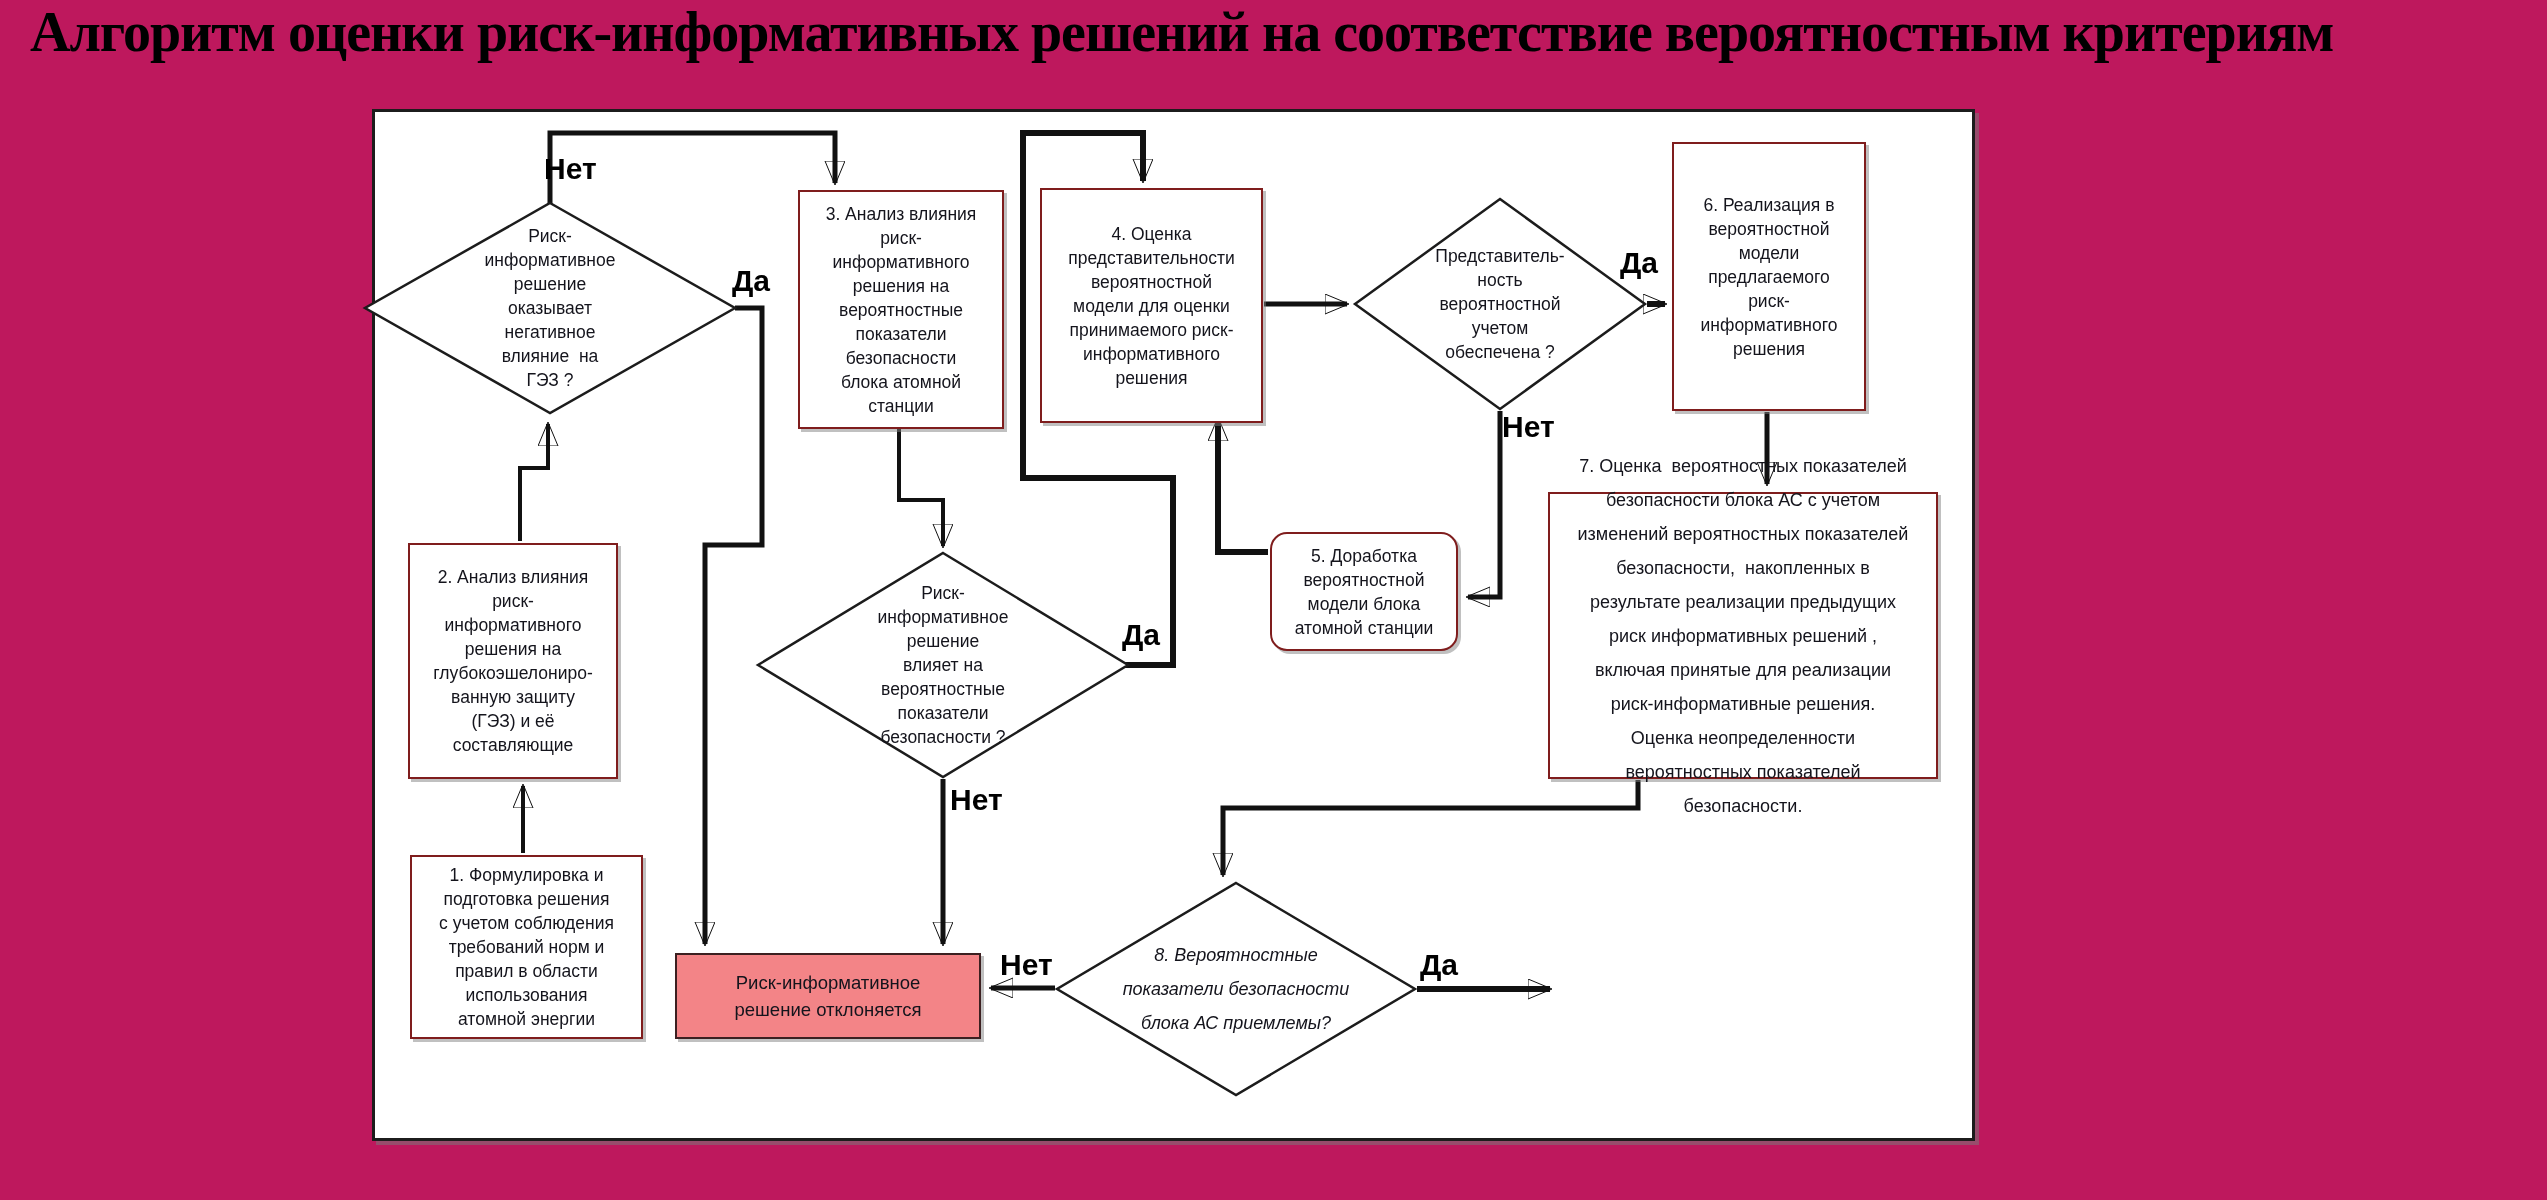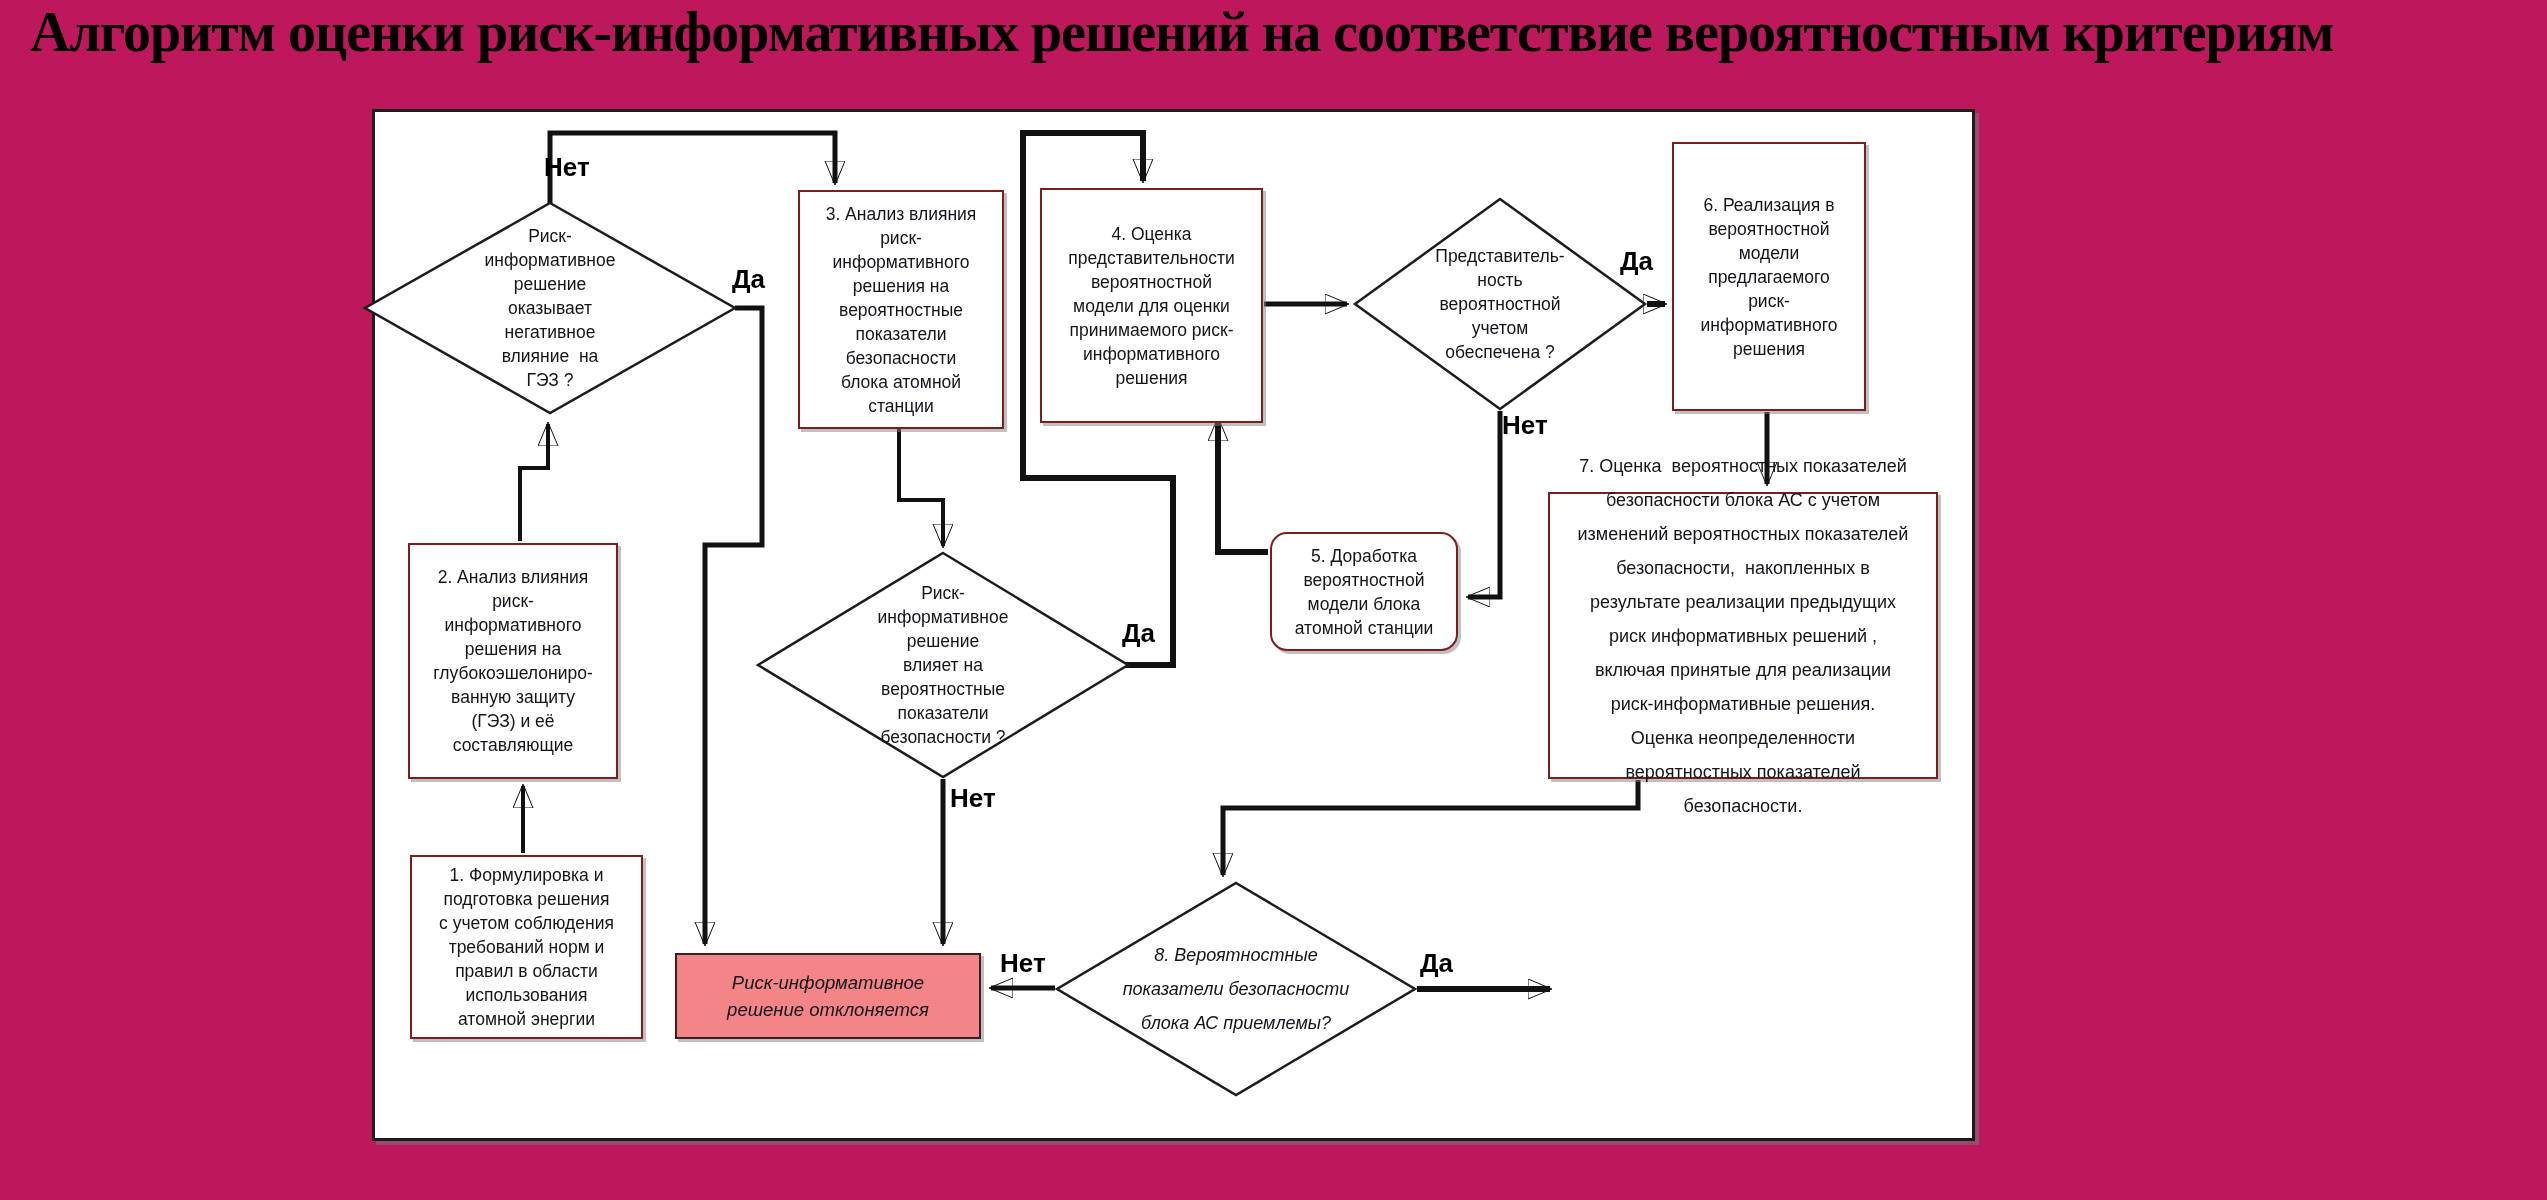--- a/index.html
+++ b/index.html
@@ -13,22 +13,22 @@
   .edges{position:absolute;left:0;top:0;width:2547px;height:1200px;}
   .edges path{fill:none;stroke:#111;}
   .edges polygon{fill:#fff;stroke:#1c1c1c;stroke-width:2.5;}
   .node{position:absolute;box-sizing:border-box;background:#fff;border:2px solid #7f1d1d;
         box-shadow:3px 3px 0 rgba(130,130,130,.5);
         display:flex;align-items:center;justify-content:center;}
   .dlabel{position:absolute;display:flex;align-items:center;justify-content:center;}
   .txt{white-space:pre-wrap;text-align:center;color:#14141c;
        font-size:17.5px;line-height:24px;}
   .txt.big{font-size:18px;line-height:34px;}
-  .txt.end{font-size:18.5px;line-height:27px;font-style:italic;}
-  .elabel{position:absolute;font-weight:bold;font-size:26px;color:#000;}
+  .txt.end{font-size:18.5px;line-height:27px;}
+  .elabel{position:absolute;font-weight:bold;font-size:30px;color:#000;}
 </style>
 </head>
 <body>
 
 <div class="stage">
 
   <div class="title">Алгоритм оценки риск-информативных решений на соответствие вероятностным критериям</div>
 
   <div class="frame"></div>
 

